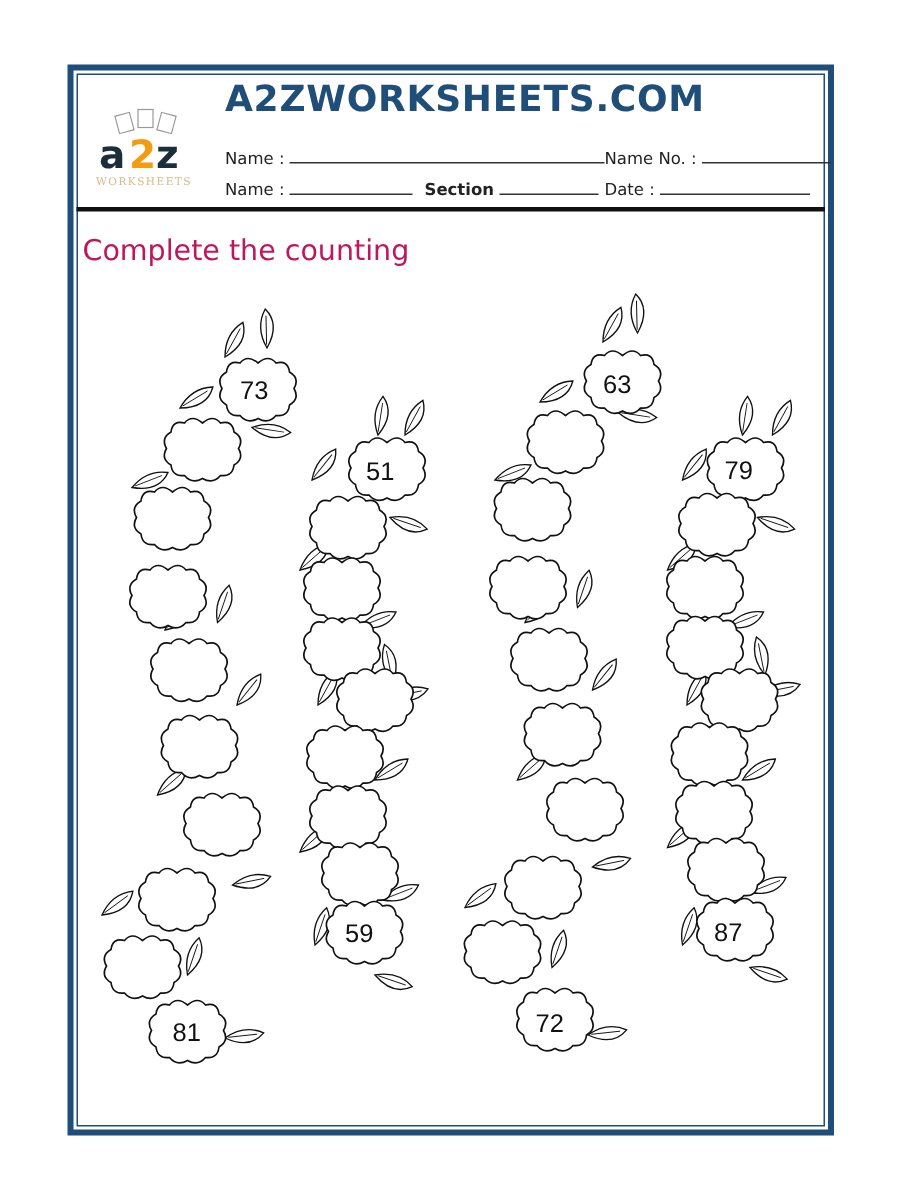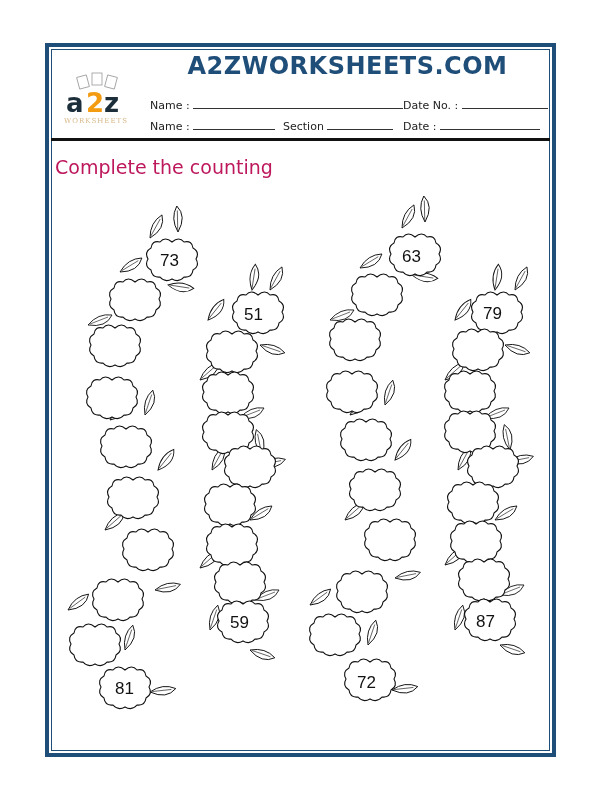--- a/index.html
+++ b/index.html
@@ -1,19 +1,19 @@
 <!DOCTYPE html>
 <html><head>
 <meta charset="utf-8">
 <style>
   html,body{margin:0;padding:0;background:#fff;}
   body{width:600px;height:800px;position:relative;overflow:hidden;font-family:"DejaVu Sans",sans-serif;}
   .frame-outer{position:absolute;left:45px;top:43px;width:511px;height:714px;border:4px solid #1f4e79;box-sizing:border-box;}
   .frame-inner{position:absolute;left:51px;top:49px;width:499px;height:702px;border:1.5px solid #1f4e79;box-sizing:border-box;}
-  .site-title{position:absolute;left:150px;top:52px;width:395px;text-align:center;color:#1f4e79;font-family:"DejaVu Sans",sans-serif;font-weight:bold;font-size:24px;letter-spacing:0.5px;}
+  .site-title{position:absolute;left:150px;top:52px;width:395px;text-align:left;color:#1f4e79;font-family:"DejaVu Sans",sans-serif;font-weight:bold;font-size:24px;letter-spacing:0.5px;}
   .logo{position:absolute;left:60px;top:70px;width:80px;height:60px;}
   .field{position:absolute;font-size:11px;color:#222;font-family:"DejaVu Sans",sans-serif;white-space:nowrap;}
   .line{display:inline-block;border-bottom:1px solid #333;height:10px;vertical-align:baseline;}
   .hr{position:absolute;left:51px;top:138px;width:499px;height:3px;background:#111;}
   .instr{position:absolute;left:55px;top:156px;font-size:19px;color:#be185d;font-family:"DejaVu Sans",sans-serif;}
   svg.art{position:absolute;left:0;top:0;}
   .num{font-family:"Liberation Sans",sans-serif;font-size:17px;fill:#111;}
 </style>
 </head>
 <body>
@@ -35,28 +35,28 @@
   </svg>
 </div>
 
 <div class="site-title">A2ZWORKSHEETS.COM</div>
 
 <div class="field" style="left:150px;top:98px;text-align:right;">
   <span>Name :</span>
   <span class="line" style="width:210px;"></span>
 </div>
 <div class="field" style="left:403px;top:98px;">
-  <span>Date No. :</span>
+  <span>Name No. :</span>
   <span class="line" style="width:86px;"></span>
 </div>
 <div class="field" style="left:150px;top:119px;">
   <span>Name :</span>
   <span class="line" style="width:82px;"></span>
 </div>
-<div class="field" style="left:283px;top:119px;">
+<div class="field" style="left:283px;top:119px;font-weight:bold;">
   <span>Section</span>
   <span class="line" style="width:66px;"></span>
 </div>
 <div class="field" style="left:403px;top:119px;text-align:center;">
   <span>Date :</span>
   <span class="line" style="width:100px;"></span>
 </div>
 
 <div class="hr"></div>
 

